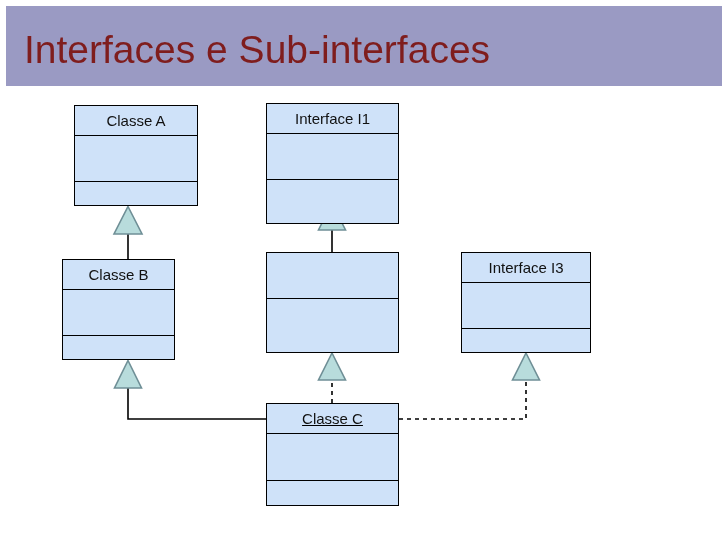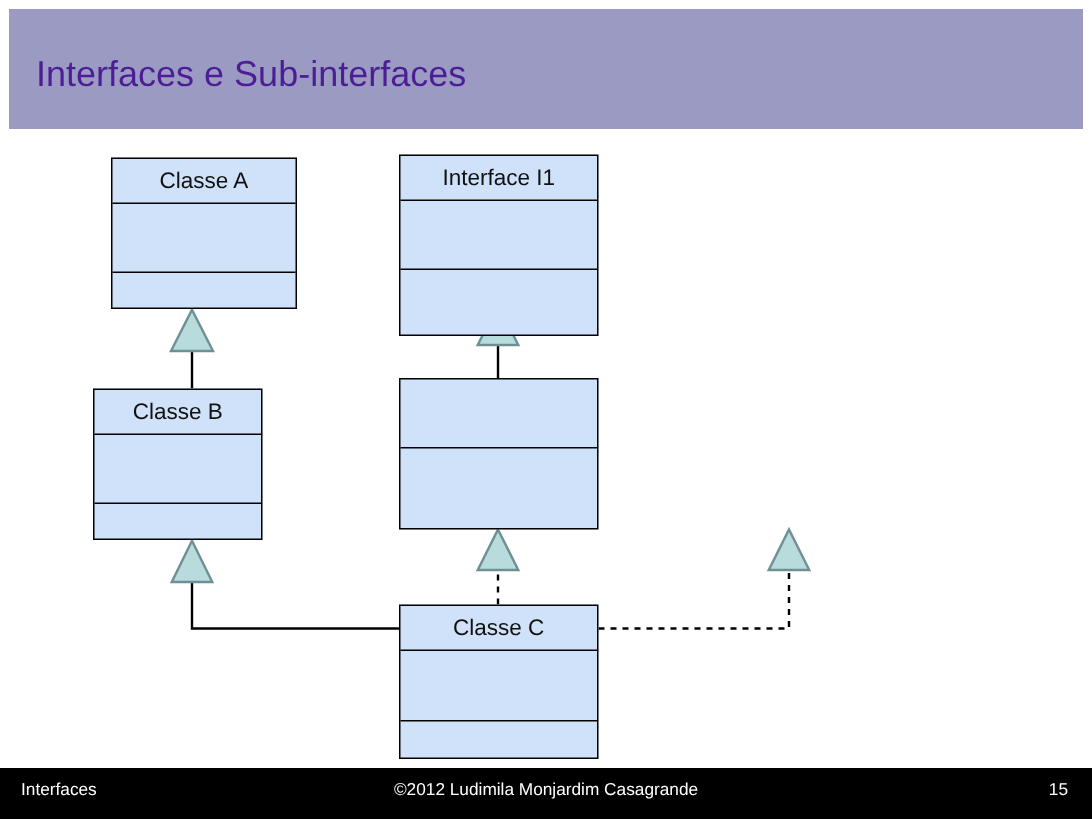--- a/index.html
+++ b/index.html
@@ -33,23 +33,23 @@
     background: #9a9ac3;
     box-sizing: border-box;
     border-left: 6px solid #ffffff;
     border-top: 6px solid #ffffff;
     border-right: 6px solid #ffffff;
   }
   #title-text {
     position: absolute;
     left: 18px;
     top: 26px;
-    font-size: 24px;
+    font-size: 39px;
     line-height: 36px;
-    color: #4c1d95;
+    color: #7f1d1d;
     white-space: nowrap;
     letter-spacing: 0px;
   }
 
   
   #canvas {
     position: absolute;
     left: 0;
     top: 86px;
     width: 728px;
@@ -169,28 +169,28 @@
       <div class="uml-name">Classe B</div>
       <div class="uml-attrs" style="height:46px;"></div>
       <div class="uml-ops" style="height:23px;"></div>
     </div>
 
     <div class="uml-box" style="left:266px; top:166px; width:133px; height:101px;">
       <div class="uml-attrs" style="height:46px;"></div>
       <div class="uml-ops" style="height:23px;"></div>
     </div>
 
+    <div class="uml-box" style="left:461px; top:166px; width:130px; height:101px;">
+      <div class="uml-name">Interface I3</div>
+      <div class="uml-attrs" style="height:46px;"></div>
+      <div class="uml-ops" style="height:23px;"></div>
+    </div>
 
-    <div class="uml-box" style="left:266px; top:317px; width:133px; height:103px;">
+    <div class="uml-box" style="left:266px; top:317px; width:133px; height:103px;text-decoration:underline;">
       <div class="uml-name">Classe C</div>
       <div class="uml-attrs" style="height:47px;"></div>
       <div class="uml-ops" style="height:24px;"></div>
     </div>
 
   </div>
 
-  <div id="footer">
-    <div class="footer-text" id="footer-left">Interfaces</div>
-    <div class="footer-text" id="footer-center">©2012 Ludimila Monjardim Casagrande</div>
-    <div class="footer-text" id="footer-right">15</div>
-  </div>
 
 </div>
 
 </body></html>

